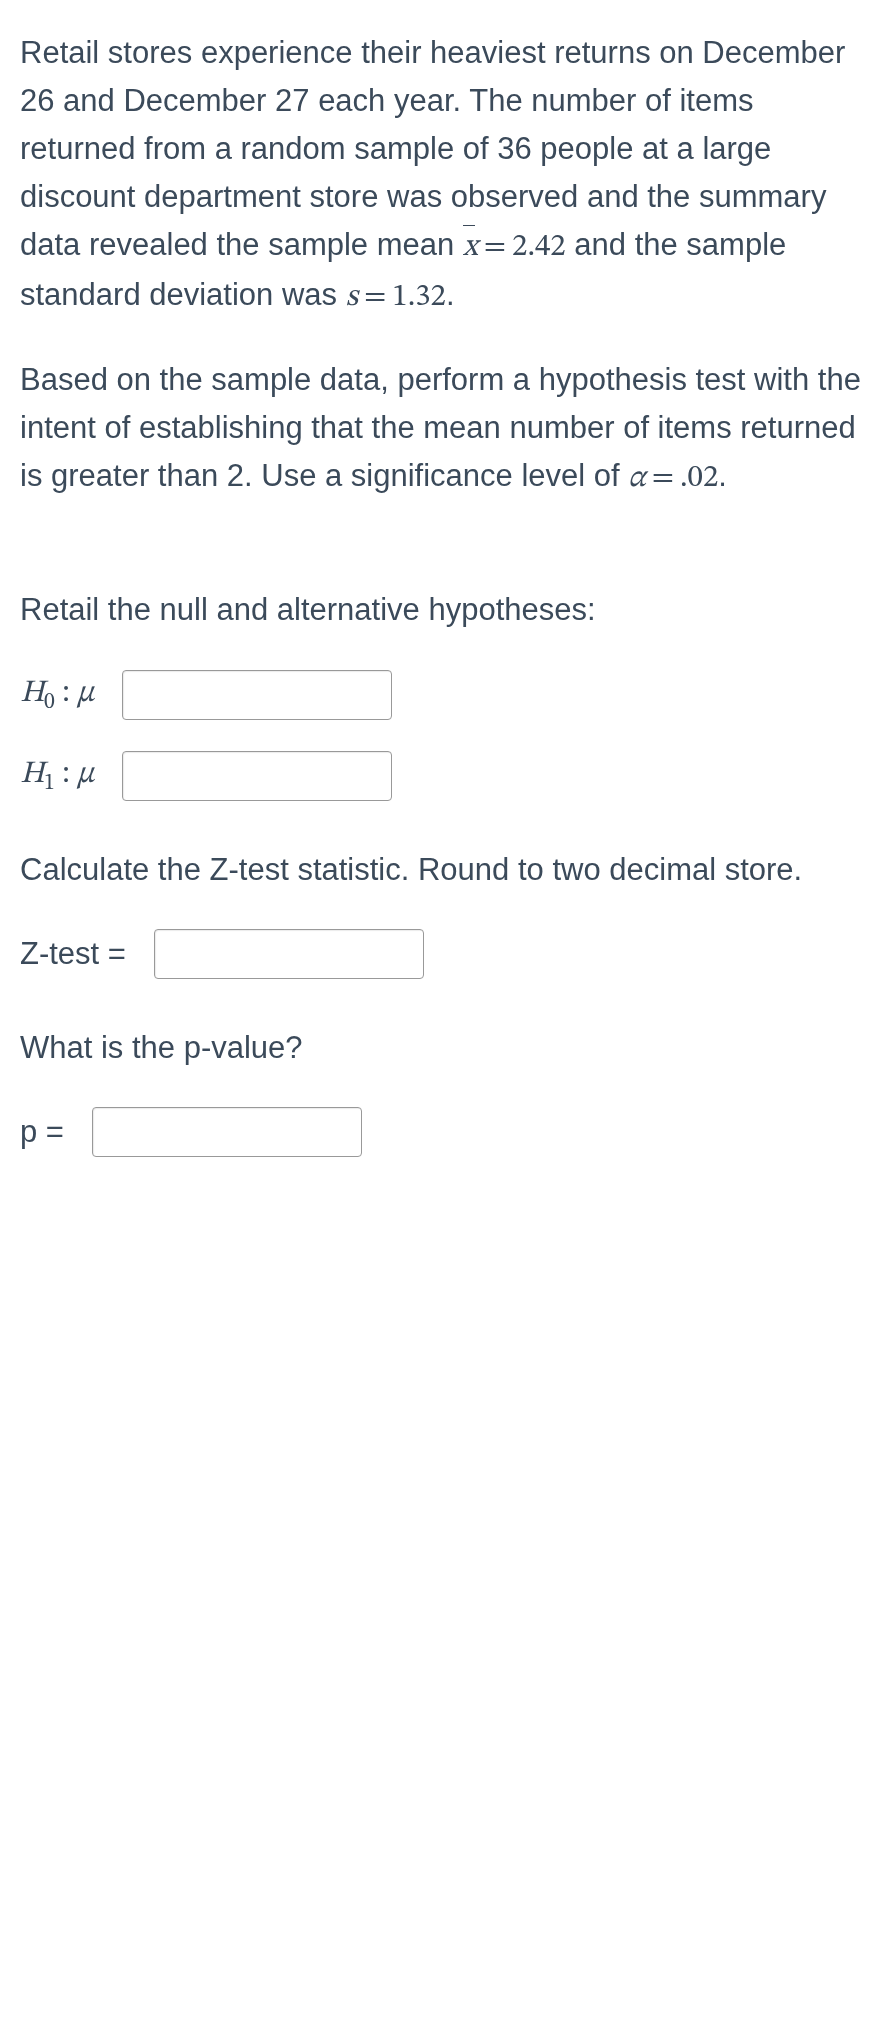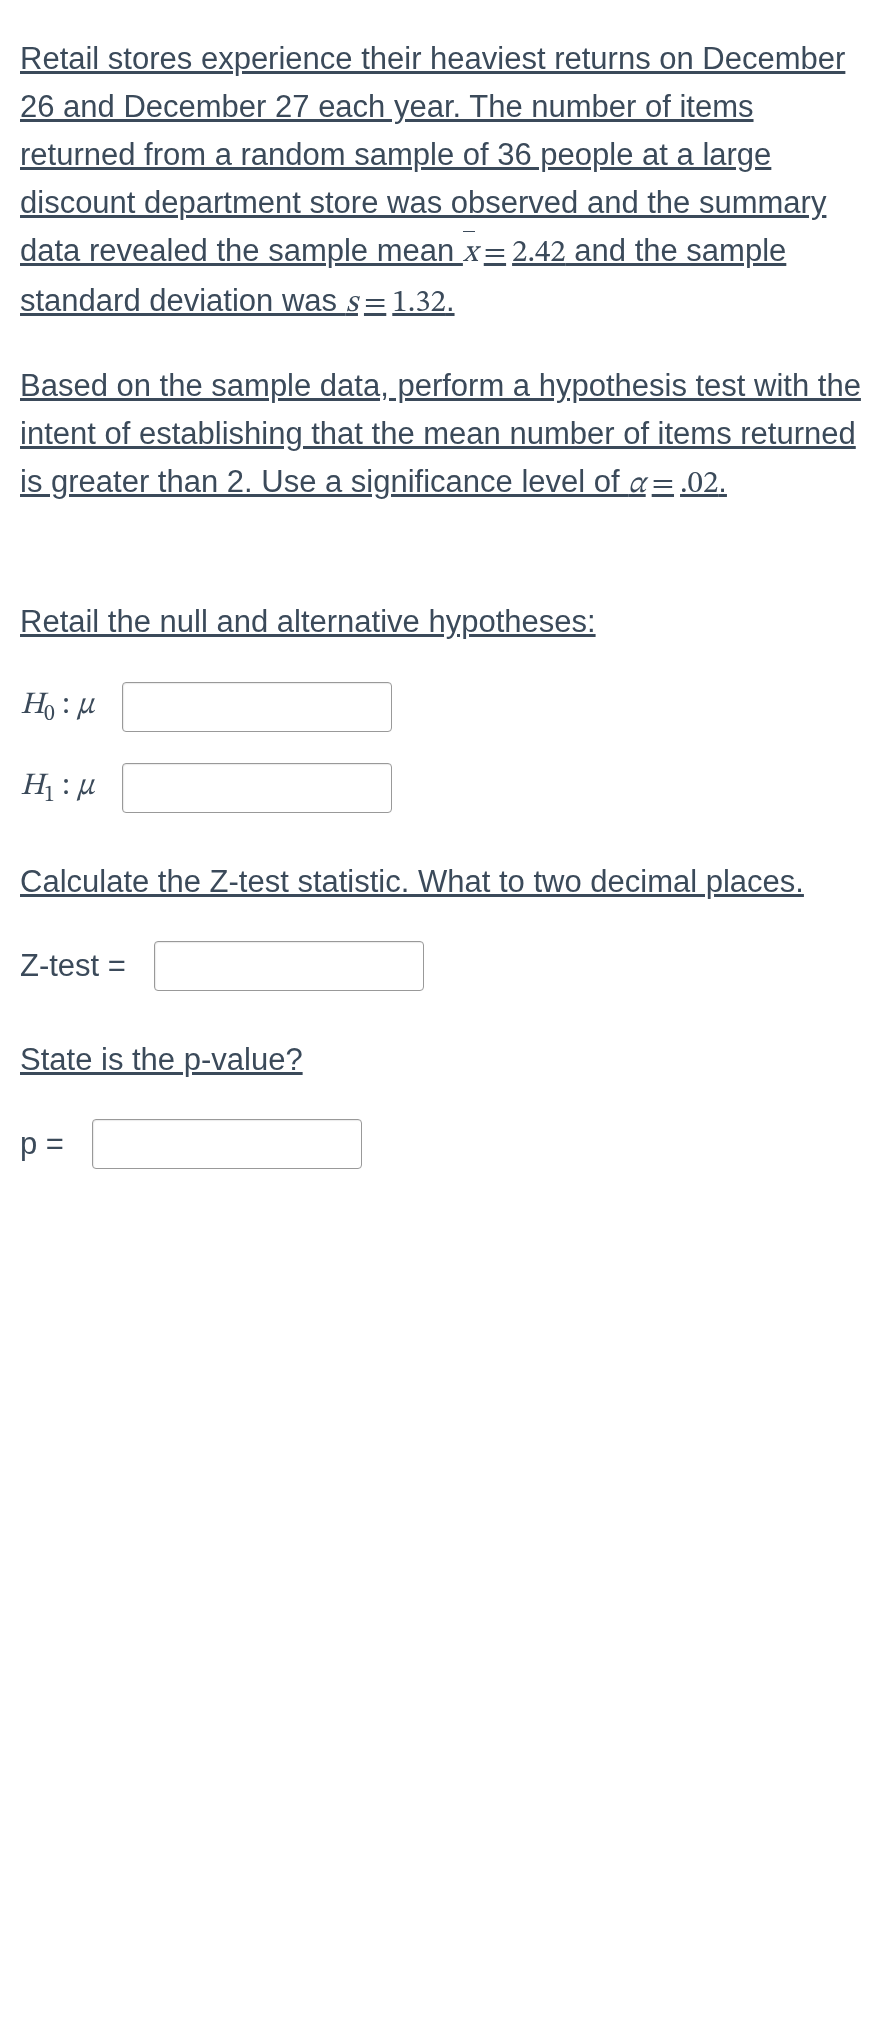--- a/index.html
+++ b/index.html
@@ -7,21 +7,21 @@
     margin: 0;
     padding: 20px;
     font-family: -apple-system, BlinkMacSystemFont, "Segoe UI", Helvetica, Arial, sans-serif;
     font-weight: 300;
     font-size: 31px;
     line-height: 1.55;
     color: #3b4a5a;
     background: #ffffff;
     width: 881px;
   }
-  p { margin: 15px 0 35px 0; text-decoration: underline; }
+  p { margin: 9px 0 35px 0; }
   .math {
     font-family: "Cambria Math", "STIX Two Math", "Latin Modern Math", Georgia, serif;
     font-style: italic;
   }
   .math .num { font-style: normal; font-weight: 500; }
   .math .eq { font-style: normal; padding: 0 6px; }
   .sub { font-size: 0.7em; vertical-align: sub; font-style: normal; }
   .prompt-row {
     display: flex;
     align-items: center;
@@ -78,25 +78,25 @@
   <input type="text" class="w-h0" value="" style="">
 </div>
 
 <div class="prompt-row">
   <span class="label math">
     <span>H</span><span class="sub">1</span><span style="font-style:normal"> : </span><span>μ</span>
   </span>
   <input type="text" class="w-h1" value="" style="">
 </div>
 
-<p style="margin-top:45px;">Calculate the Z-test statistic. What to two decimal places.</p>
+<p style="margin-top:45px;">Calculate the Z-test statistic. Round to two decimal store.</p>
 
 <div class="prompt-row">
   <span class="label">Z-test = </span>
   <input type="text" class="w-z" value="" style="">
 </div>
 
-<p style="margin-top:45px;">State is the p-value?</p>
+<p style="margin-top:45px;">What is the p-value?</p>
 
 <div class="prompt-row">
   <span class="label">p = </span>
   <input type="text" class="w-p" value="" style="">
 </div>
 
 </body></html>

